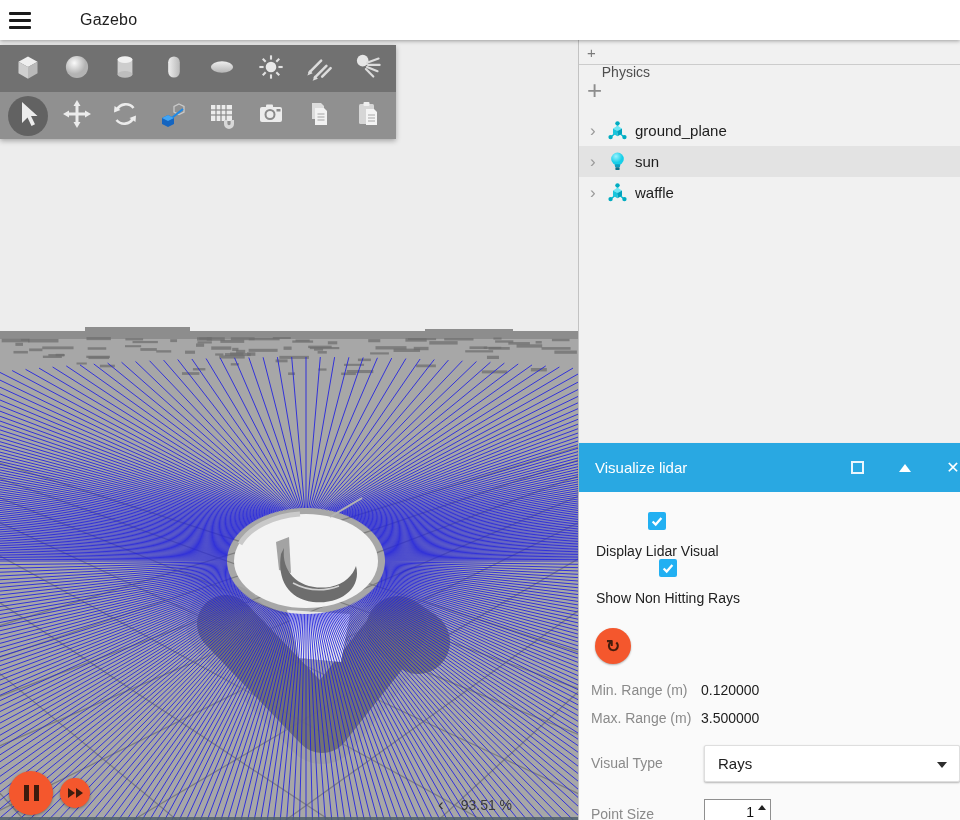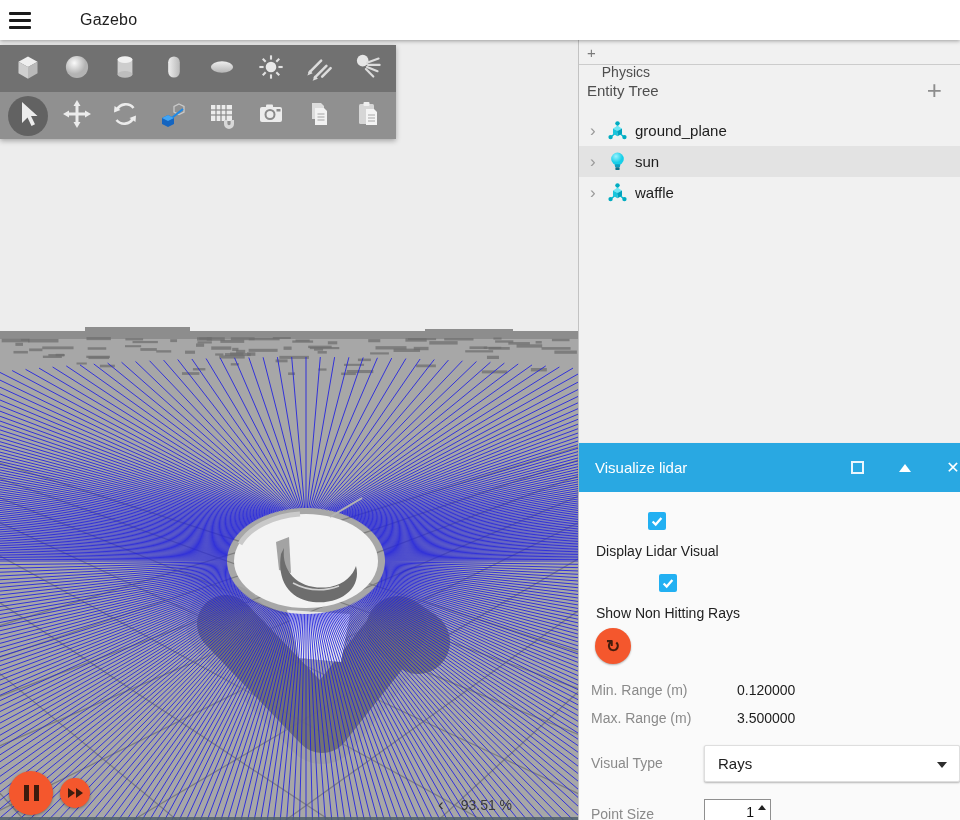--- a/index.html
+++ b/index.html
@@ -92,21 +92,21 @@
   .combo { position:absolute; background:#fff; border:1px solid #dedede;
     border-radius:2px; box-shadow:0 1px 2px rgba(0,0,0,.28); display:flex;
     align-items:center; cursor:pointer; font-size:15px; color:#212121;
     padding-left:13px; }
   .combo .arrow { position:absolute; right:12px; top:50%; margin-top:-2px;
     width:0; height:0; border-left:5.5px solid transparent;
     border-right:5.5px solid transparent; border-top:6px solid #2d2d2d; }
   .combo-topic { left:70px; top:137px; width:311px; height:36px; }
   .combo-visual { left:125px; top:253px; width:256px; height:37px; }
 
-  .fld-row { position:absolute; left:12px; display:flex; font-size:14px;gap:36px; }
+  .fld-row { position:absolute; left:12px; display:flex; font-size:14px; }
   .fld-label { width:110px; color:#8a8a8a; }
   .fld-value { color:#1c1c1c; }
   .vt-label, .ps-label { position:absolute; left:12px; color:#8a8a8a; font-size:14px; }
 
   .spinbox { position:absolute; left:125px; top:307px; width:67px; height:26px;
     background:#fff; border:1px solid #8f8f8f; font-size:14px; color:#111;
     display:flex; align-items:center; justify-content:flex-end; padding-right:16px; }
   .spin-up { position:absolute; right:4px; top:5px; width:0; height:0;
     border-left:4px solid transparent; border-right:4px solid transparent;
     border-bottom:5px solid #222; cursor:pointer; }
@@ -800,21 +800,20 @@
 </div>
 
 <div class="right-panel">
 
   <div class="physics-row">
     <span class="plus">+</span>
     <span class="lbl">Physics</span>
   </div>
 
   <div class="etree-header">
-    <span class="etree-title">Entity Tree</span>
     <span class="etree-add">+</span>
   </div>
 
   <div class="tree-row">
     <span class="tree-chev">›</span>
     <span class="tree-icon">
         <svg width="21" height="21" viewBox="0 0 20 20">
           <g stroke="#00bcd4" stroke-width="1.4">
             <line x1="10" y1="5" x2="10" y2="10"></line>
             <line x1="10" y1="11" x2="4.5" y2="15.5"></line>
@@ -881,21 +880,21 @@
 
     <div class="lidar-body">
       <div class="cbx-row" style="top:20px;">
         <span class="cbx">
           <svg width="14" height="14" viewBox="0 0 16 16">
               <polyline points="3,8.5 6.5,12 13,4.5" fill="none" stroke="#fff" stroke-width="2.6"></polyline>
             </svg>
         </span>
         <span class="cbx-label">Display Lidar Visual</span>
       </div>
-      <div class="cbx-row" style="top:82px;">
+      <div class="cbx-row" style="top:67px;">
         <span class="cbx">
           <svg width="14" height="14" viewBox="0 0 16 16">
               <polyline points="3,8.5 6.5,12 13,4.5" fill="none" stroke="#fff" stroke-width="2.6"></polyline>
             </svg>
         </span>
         <span class="cbx-label">Show Non Hitting Rays</span>
       </div>
 
       <div class="refresh-btn">
         <span>↻</span>

